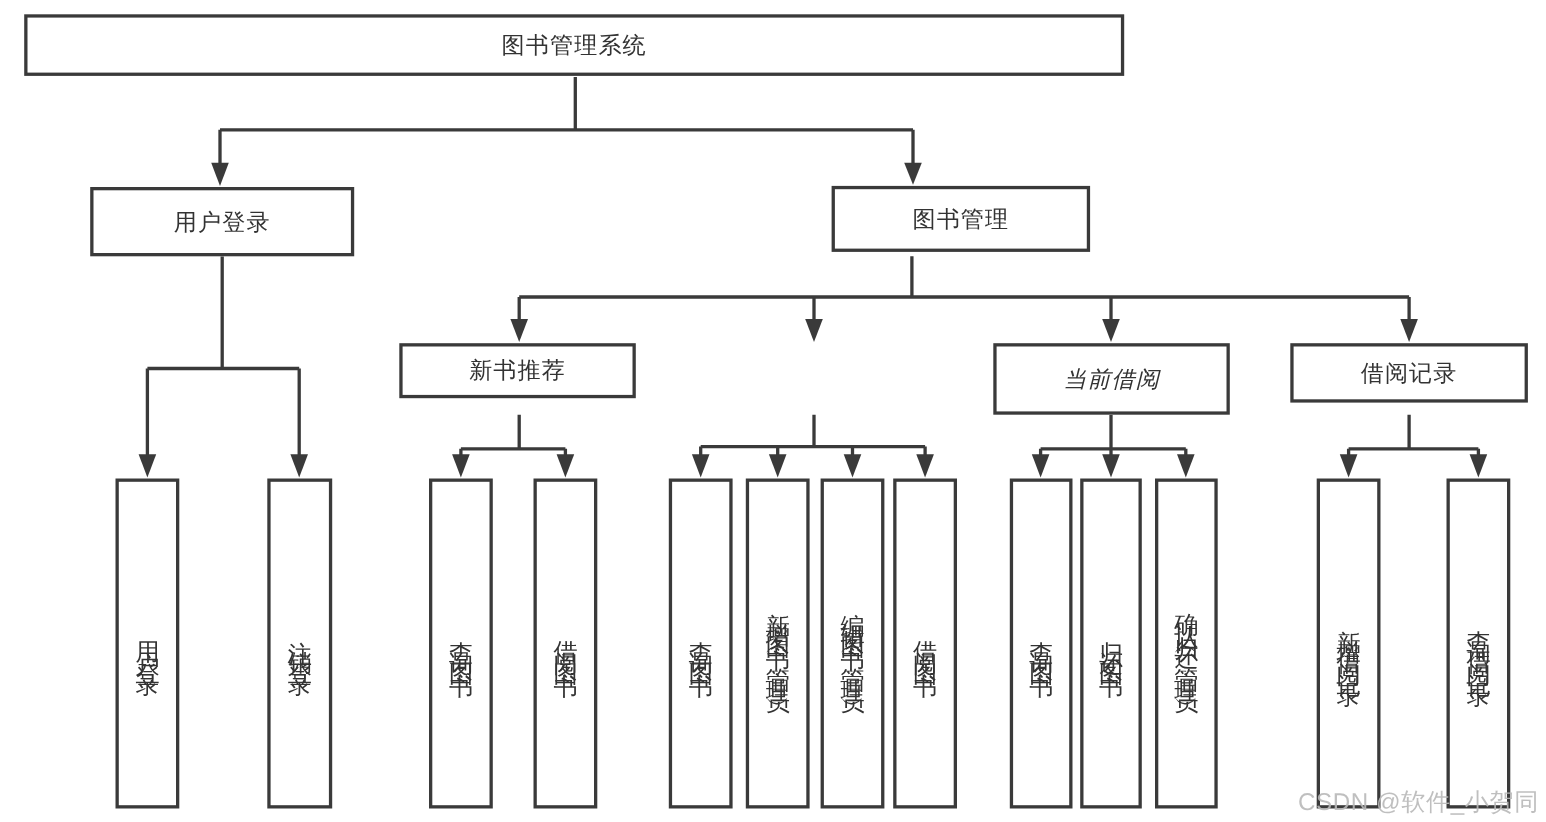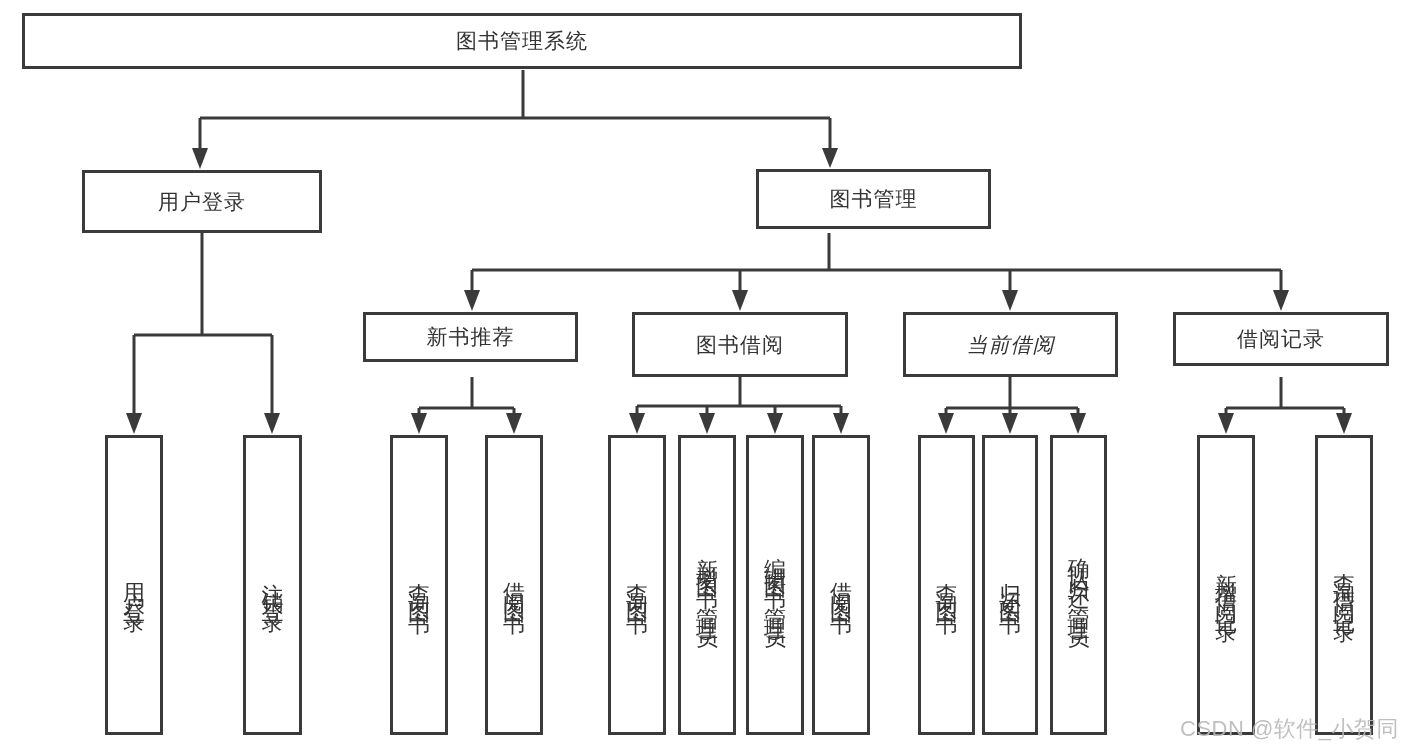--- a/index.html
+++ b/index.html
@@ -108,21 +108,20 @@
       <polygon points="1336,413 1352,413 1344,434" fill="#3a3a3a"></polygon>
     </g>
   </svg>
 
   <div class="node" style="left:22px; top:13px; width:1000px; height:56px;">图书管理系统</div>
 
   <div class="node" style="left:82px; top:170px; width:240px; height:63px;">用户登录</div>
   <div class="node" style="left:712px; top:169px; width:235px; height:60px;margin-left:44px;">图书管理</div>
 
   <div class="node" style="left:363px; top:312px; width:215px; height:50px;">新书推荐</div>
-  <div class="node" style="left:632px; top:312px; width:216px; height:65px;">图书借阅</div>
   <div class="node" style="left:903px; top:312px; width:215px; height:65px;font-style:italic;">当前借阅</div>
   <div class="node" style="left:1173px; top:312px; width:216px; height:54px;">借阅记录</div>
 
   <div class="node" style="left:105px; top:435px; width:58px; height:300px;">
     <span class="vtext">用户登录</span>
   </div>
   <div class="node" style="left:243px; top:435px; width:59px; height:300px;">
     <span class="vtext">注销登录</span>
   </div>
 

